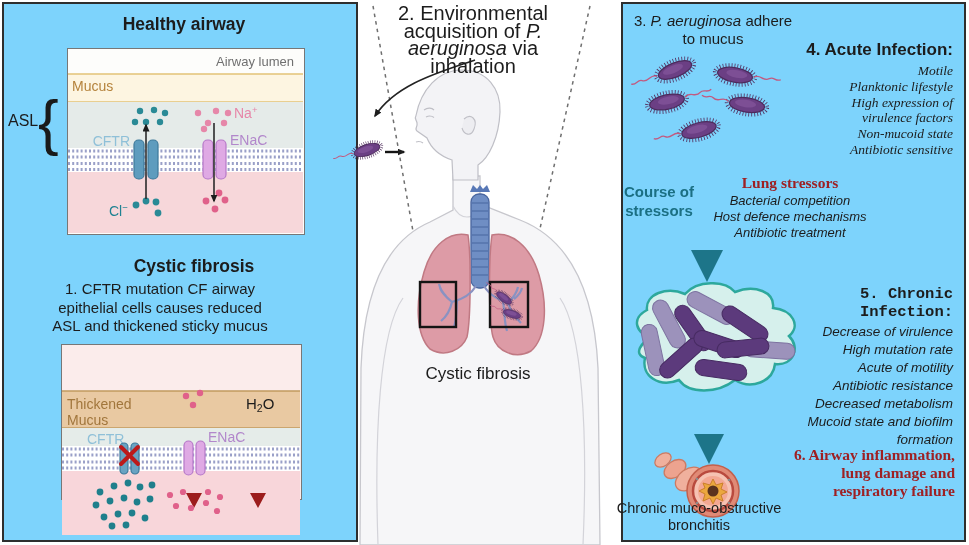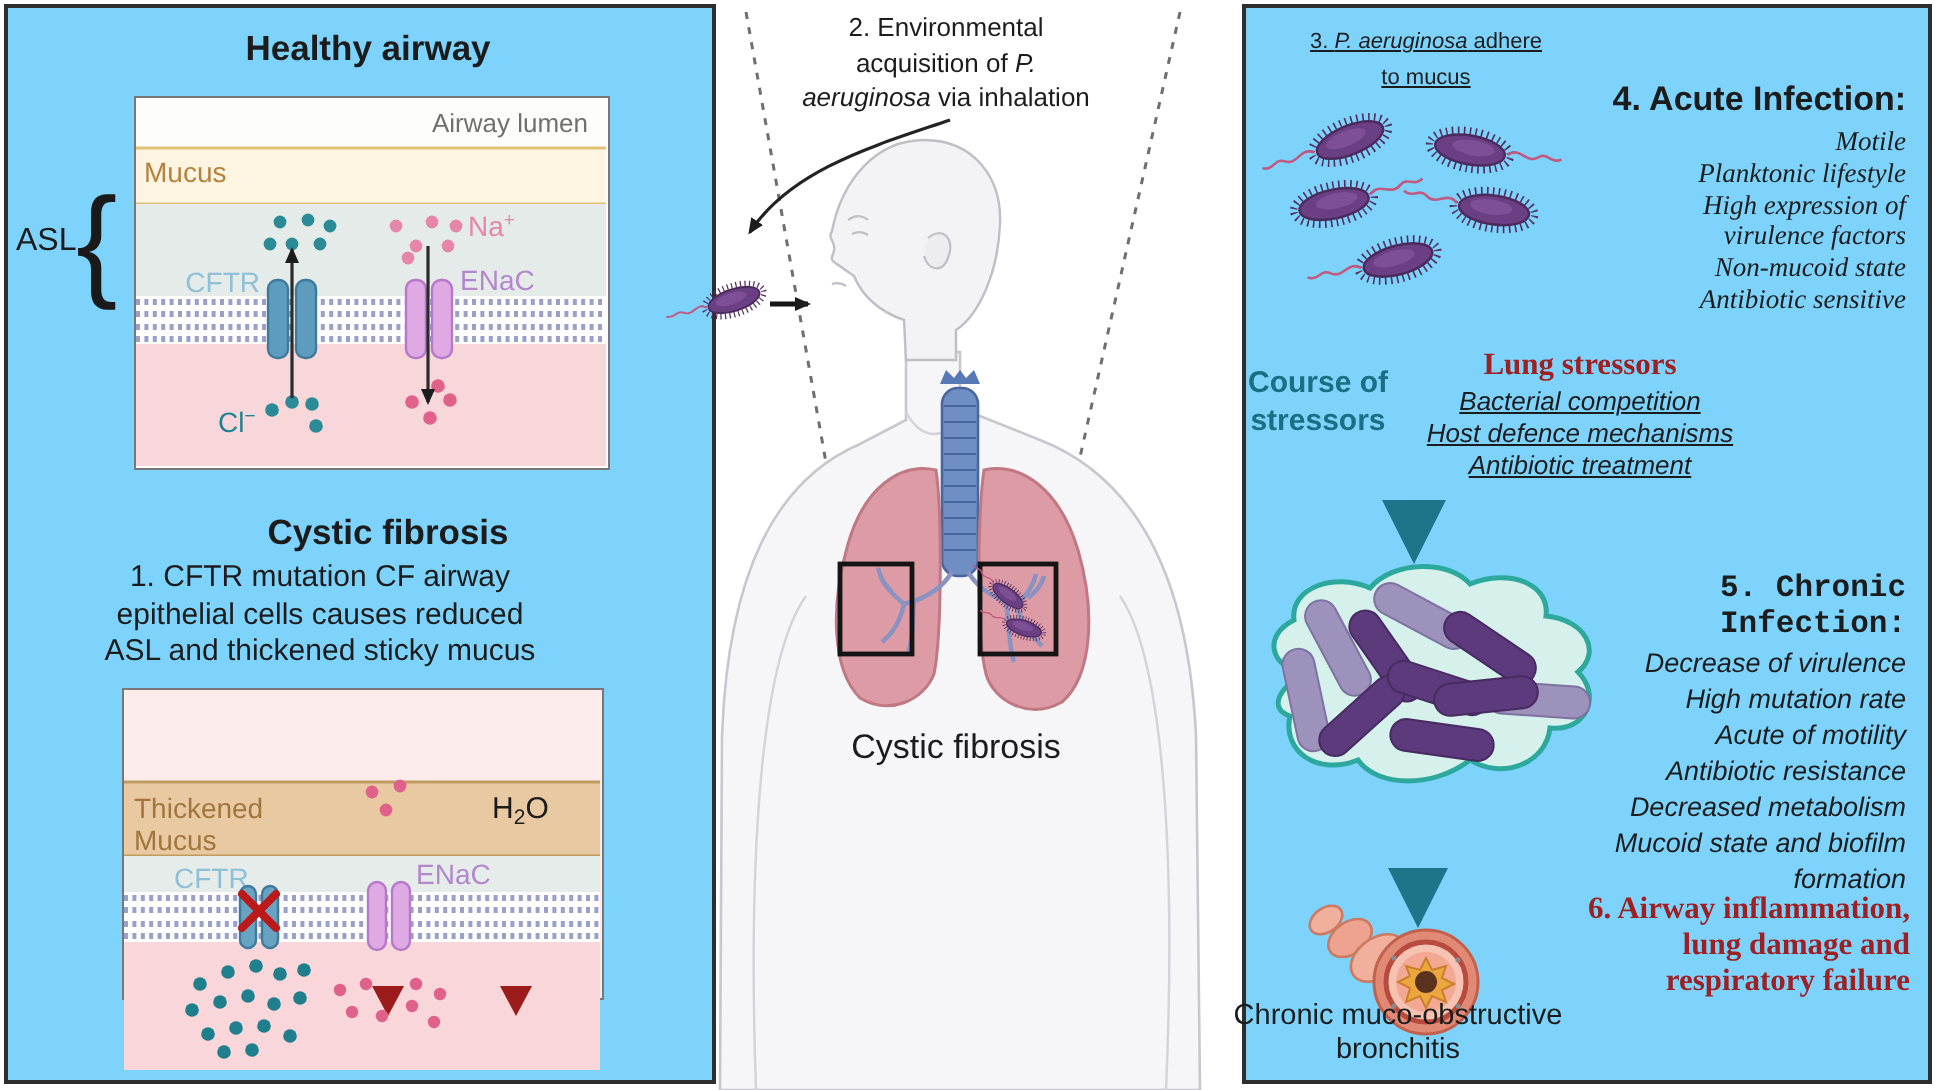--- a/index.html
+++ b/index.html
@@ -242,32 +242,32 @@
       <rect x="62" y="282" width="36" height="45" fill="none" stroke="#141414" stroke-width="2.4"></rect>
       <rect x="132" y="282" width="38" height="45" fill="none" stroke="#141414" stroke-width="2.4"></rect>
       <use href="#bact" transform="translate(146,298) rotate(38) scale(0.42)"></use>
       <use href="#bact" transform="translate(154,314) rotate(18) scale(0.42)"></use>
 
       <use href="#bact" transform="translate(9,150) rotate(-18) scale(0.62)"></use>
       <line x1="27" y1="152" x2="46" y2="152" stroke="#141414" stroke-width="2.4" marker-end="url(#ah)"></line>
       <path d="M 117,60 C 82,72 38,84 17,116" fill="none" stroke="#232323" stroke-width="1.6" marker-end="url(#ah)"></path>
     </svg>
 
-    <div class="abs c" style="left:5px;top:5px;width:220px;font-size:13px;line-height:17.5px;">
+    <div class="abs c" style="left:5px;top:5px;width:220px;font-size:20px;line-height:17.5px;">
       <div>2. Environmental</div>
       <div><span>acquisition of </span><span class="i">P.</span></div>
       <div><span class="i">aeruginosa</span><span> via inhalation</span></div>
     </div>
 
     <div class="abs c" style="left:30px;top:364px;width:180px;font-size:17px;">Cystic fibrosis</div>
   </div>
 
   <div class="panel" style="left:621px;top:2px;width:345px;height:540px;">
 
-    <div class="abs c" style="left:0px;top:8px;width:180px;font-size:11px;line-height:18px;text-decoration:underline;">
+    <div class="abs c" style="left:0px;top:8px;width:180px;font-size:15px;line-height:18px;">
       <div><span>3. </span><span class="i">P. aeruginosa</span><span> adhere</span></div>
       <div>to mucus</div>
     </div>
 
     <svg class="abs" style="left:0;top:40px;" width="185" height="115" viewBox="0 0 185 115">
       <use href="#bact" transform="translate(52,26) rotate(-22) scale(0.82)"></use>
       <use href="#bact" transform="translate(112,31) rotate(10) scale(-0.82,0.82)"></use>
       <use href="#bact" transform="translate(44,58) rotate(-12) scale(-0.82,0.82)"></use>
       <use href="#bact" transform="translate(124,61) rotate(8) scale(0.82)"></use>
       <use href="#bact" transform="translate(76,86) rotate(-15) scale(0.82)"></use>
@@ -290,21 +290,21 @@
       <polygon points="8,100 40,100 24,132" fill="#1d7589"></polygon>
     </svg>
 
     <div class="abs c b teal" style="left:-2px;top:178px;width:76px;font-size:15px;line-height:19px;">
       <div>Course of</div>
       <div>stressors</div>
     </div>
 
     <div class="abs c" style="left:77px;top:170px;width:180px;">
       <div class="b dred" style="font-size:15.5px;margin-bottom:1px;">Lung stressors</div>
-      <div class="i" style="font-size:13px;line-height:16px;text-decoration:underline;">
+      <div class="i" style="font-size:13px;line-height:16px;">
         <div>Bacterial competition</div>
         <div>Host defence mechanisms</div>
         <div>Antibiotic treatment</div>
       </div>
     </div>
 
     <svg class="abs" style="left:0;top:278px;" width="190" height="118" viewBox="0 0 190 118">
       <path d="M 30,55 C 12,52 8,36 24,28 C 22,12 44,4 62,12 C 74,-2 102,-2 112,10 C 132,2 152,10 150,26 C 170,28 178,44 166,54 C 178,66 170,84 152,82 C 150,100 128,108 112,98 C 94,112 66,112 56,98 C 36,106 18,94 22,76 C 10,72 18,60 30,55 Z" fill="#d6f0ec" stroke="#2da89c" stroke-width="2.5"></path>
       <g>
         <rect x="-26" y="-8" width="52" height="16" rx="8" transform="translate(46,42) rotate(62)" fill="#9c92bb" stroke="#7d72a0" stroke-width="1"></rect>

